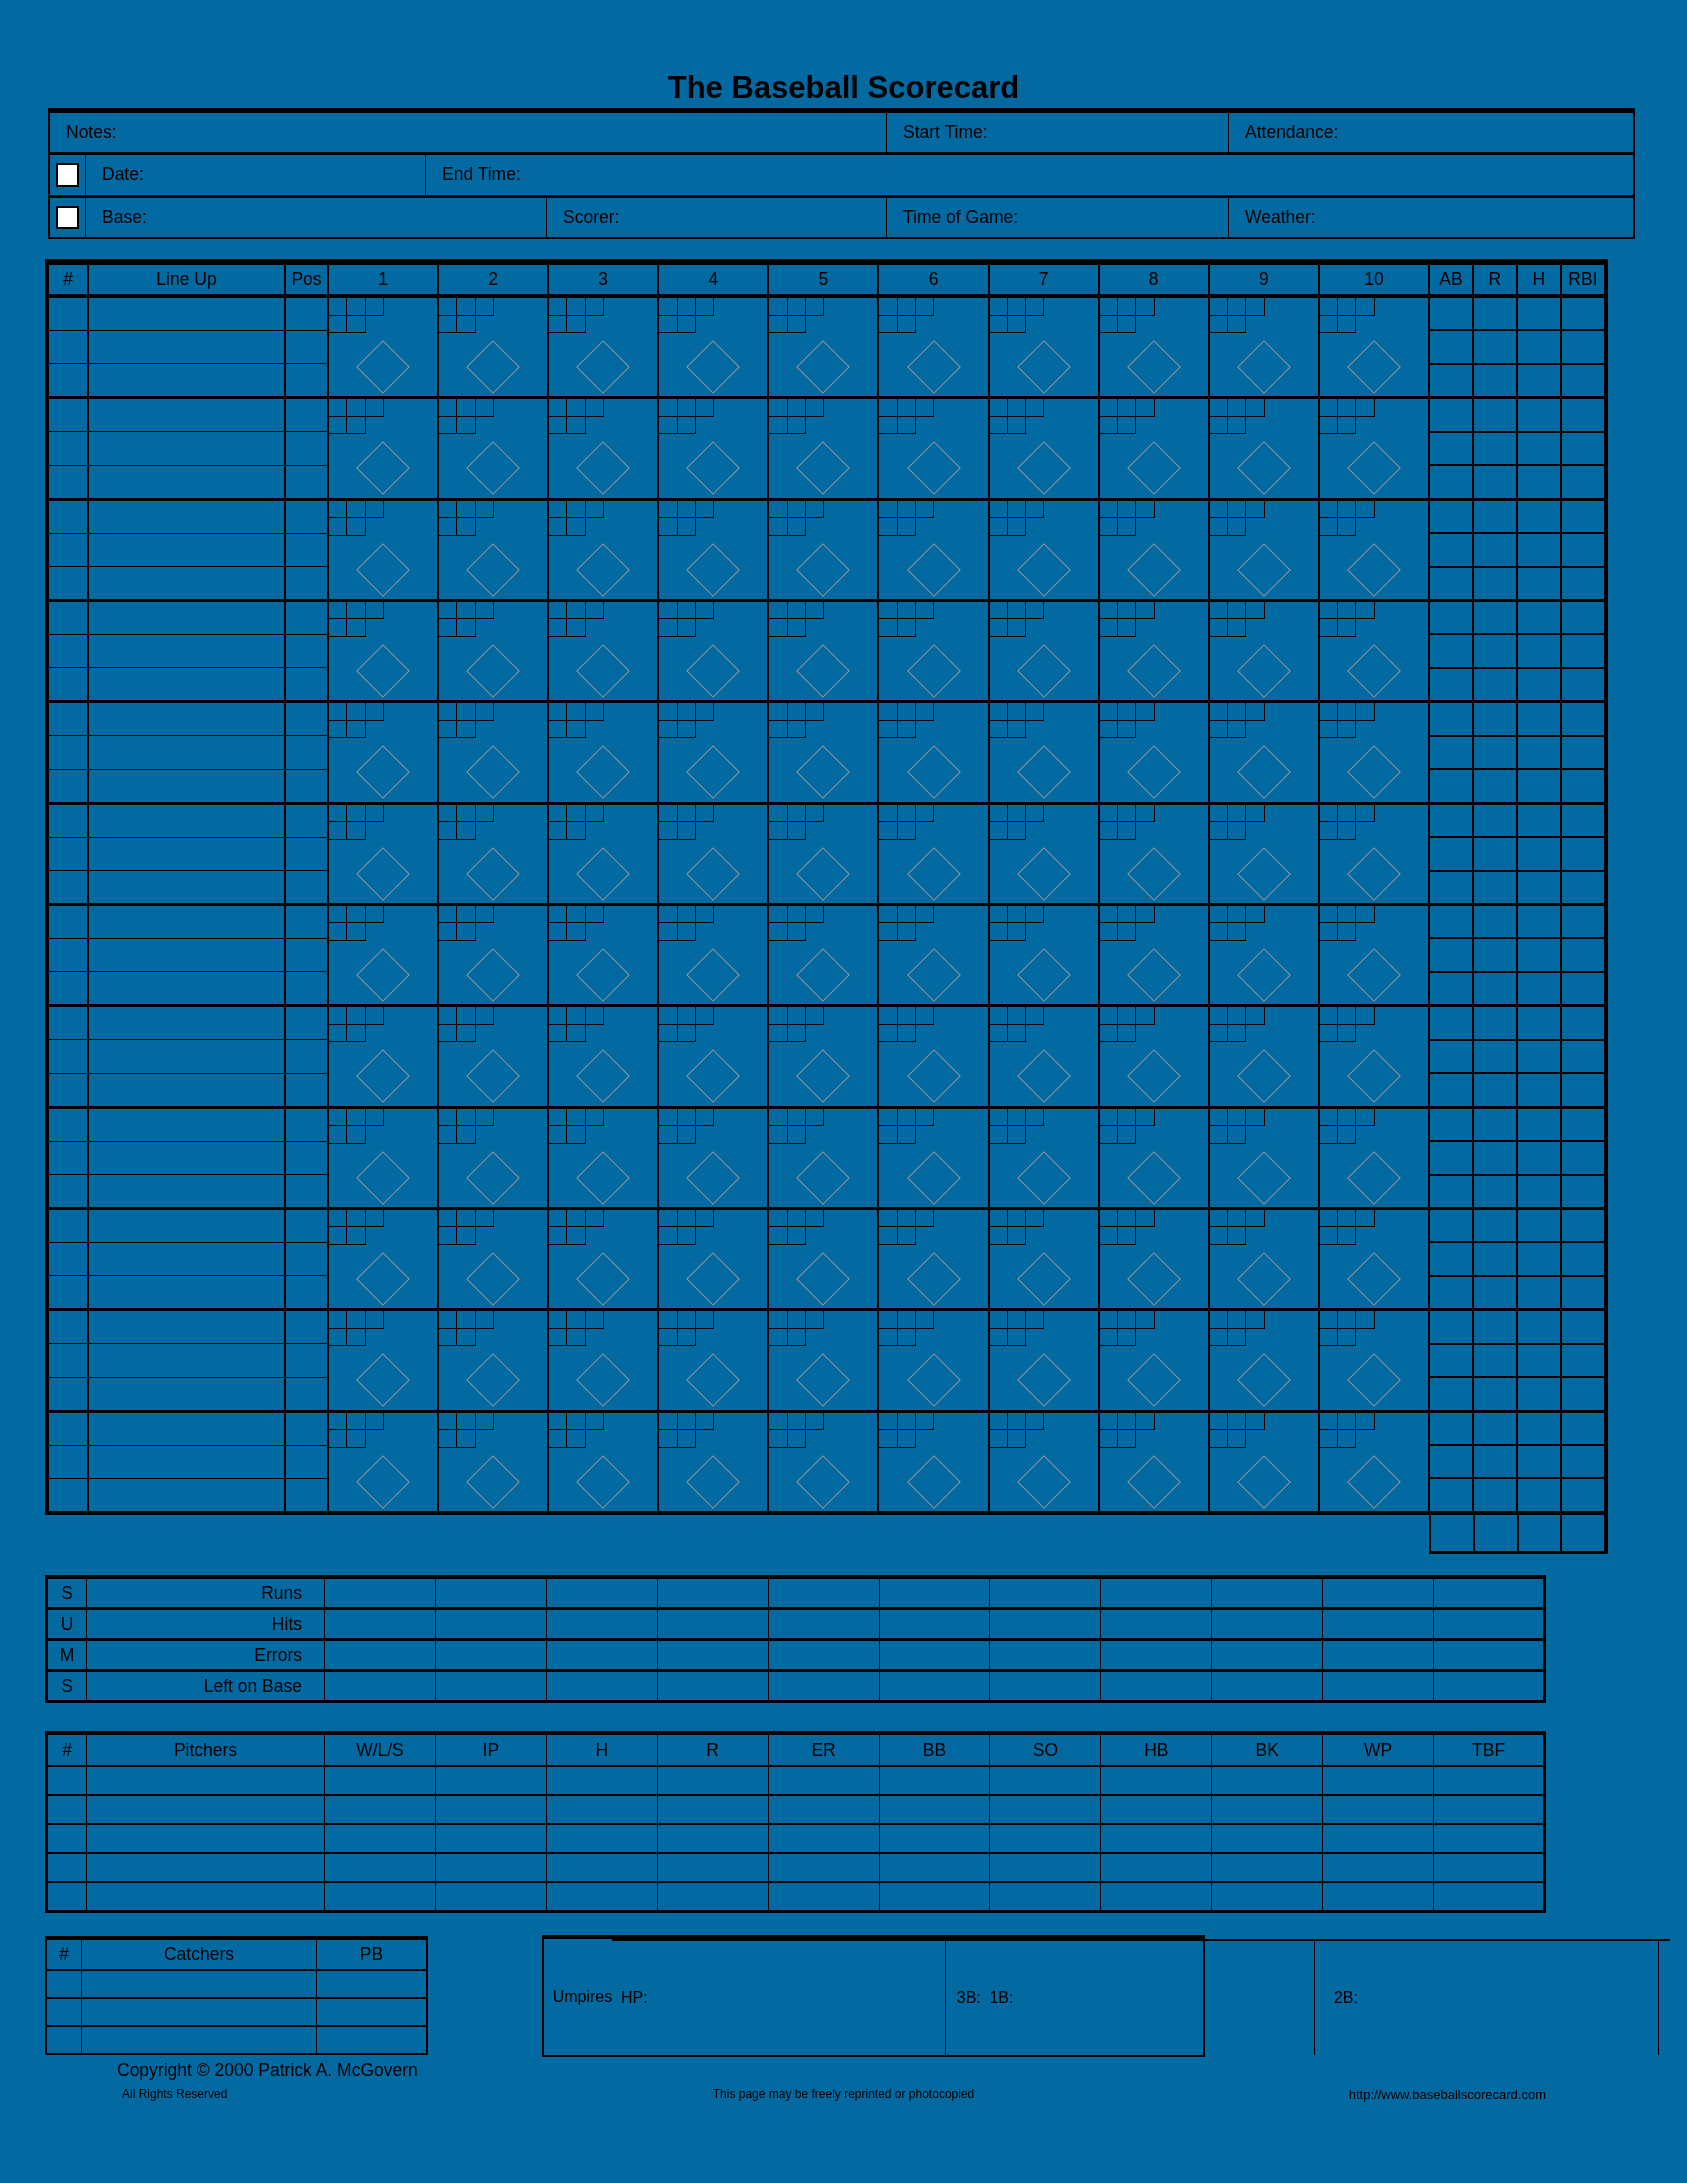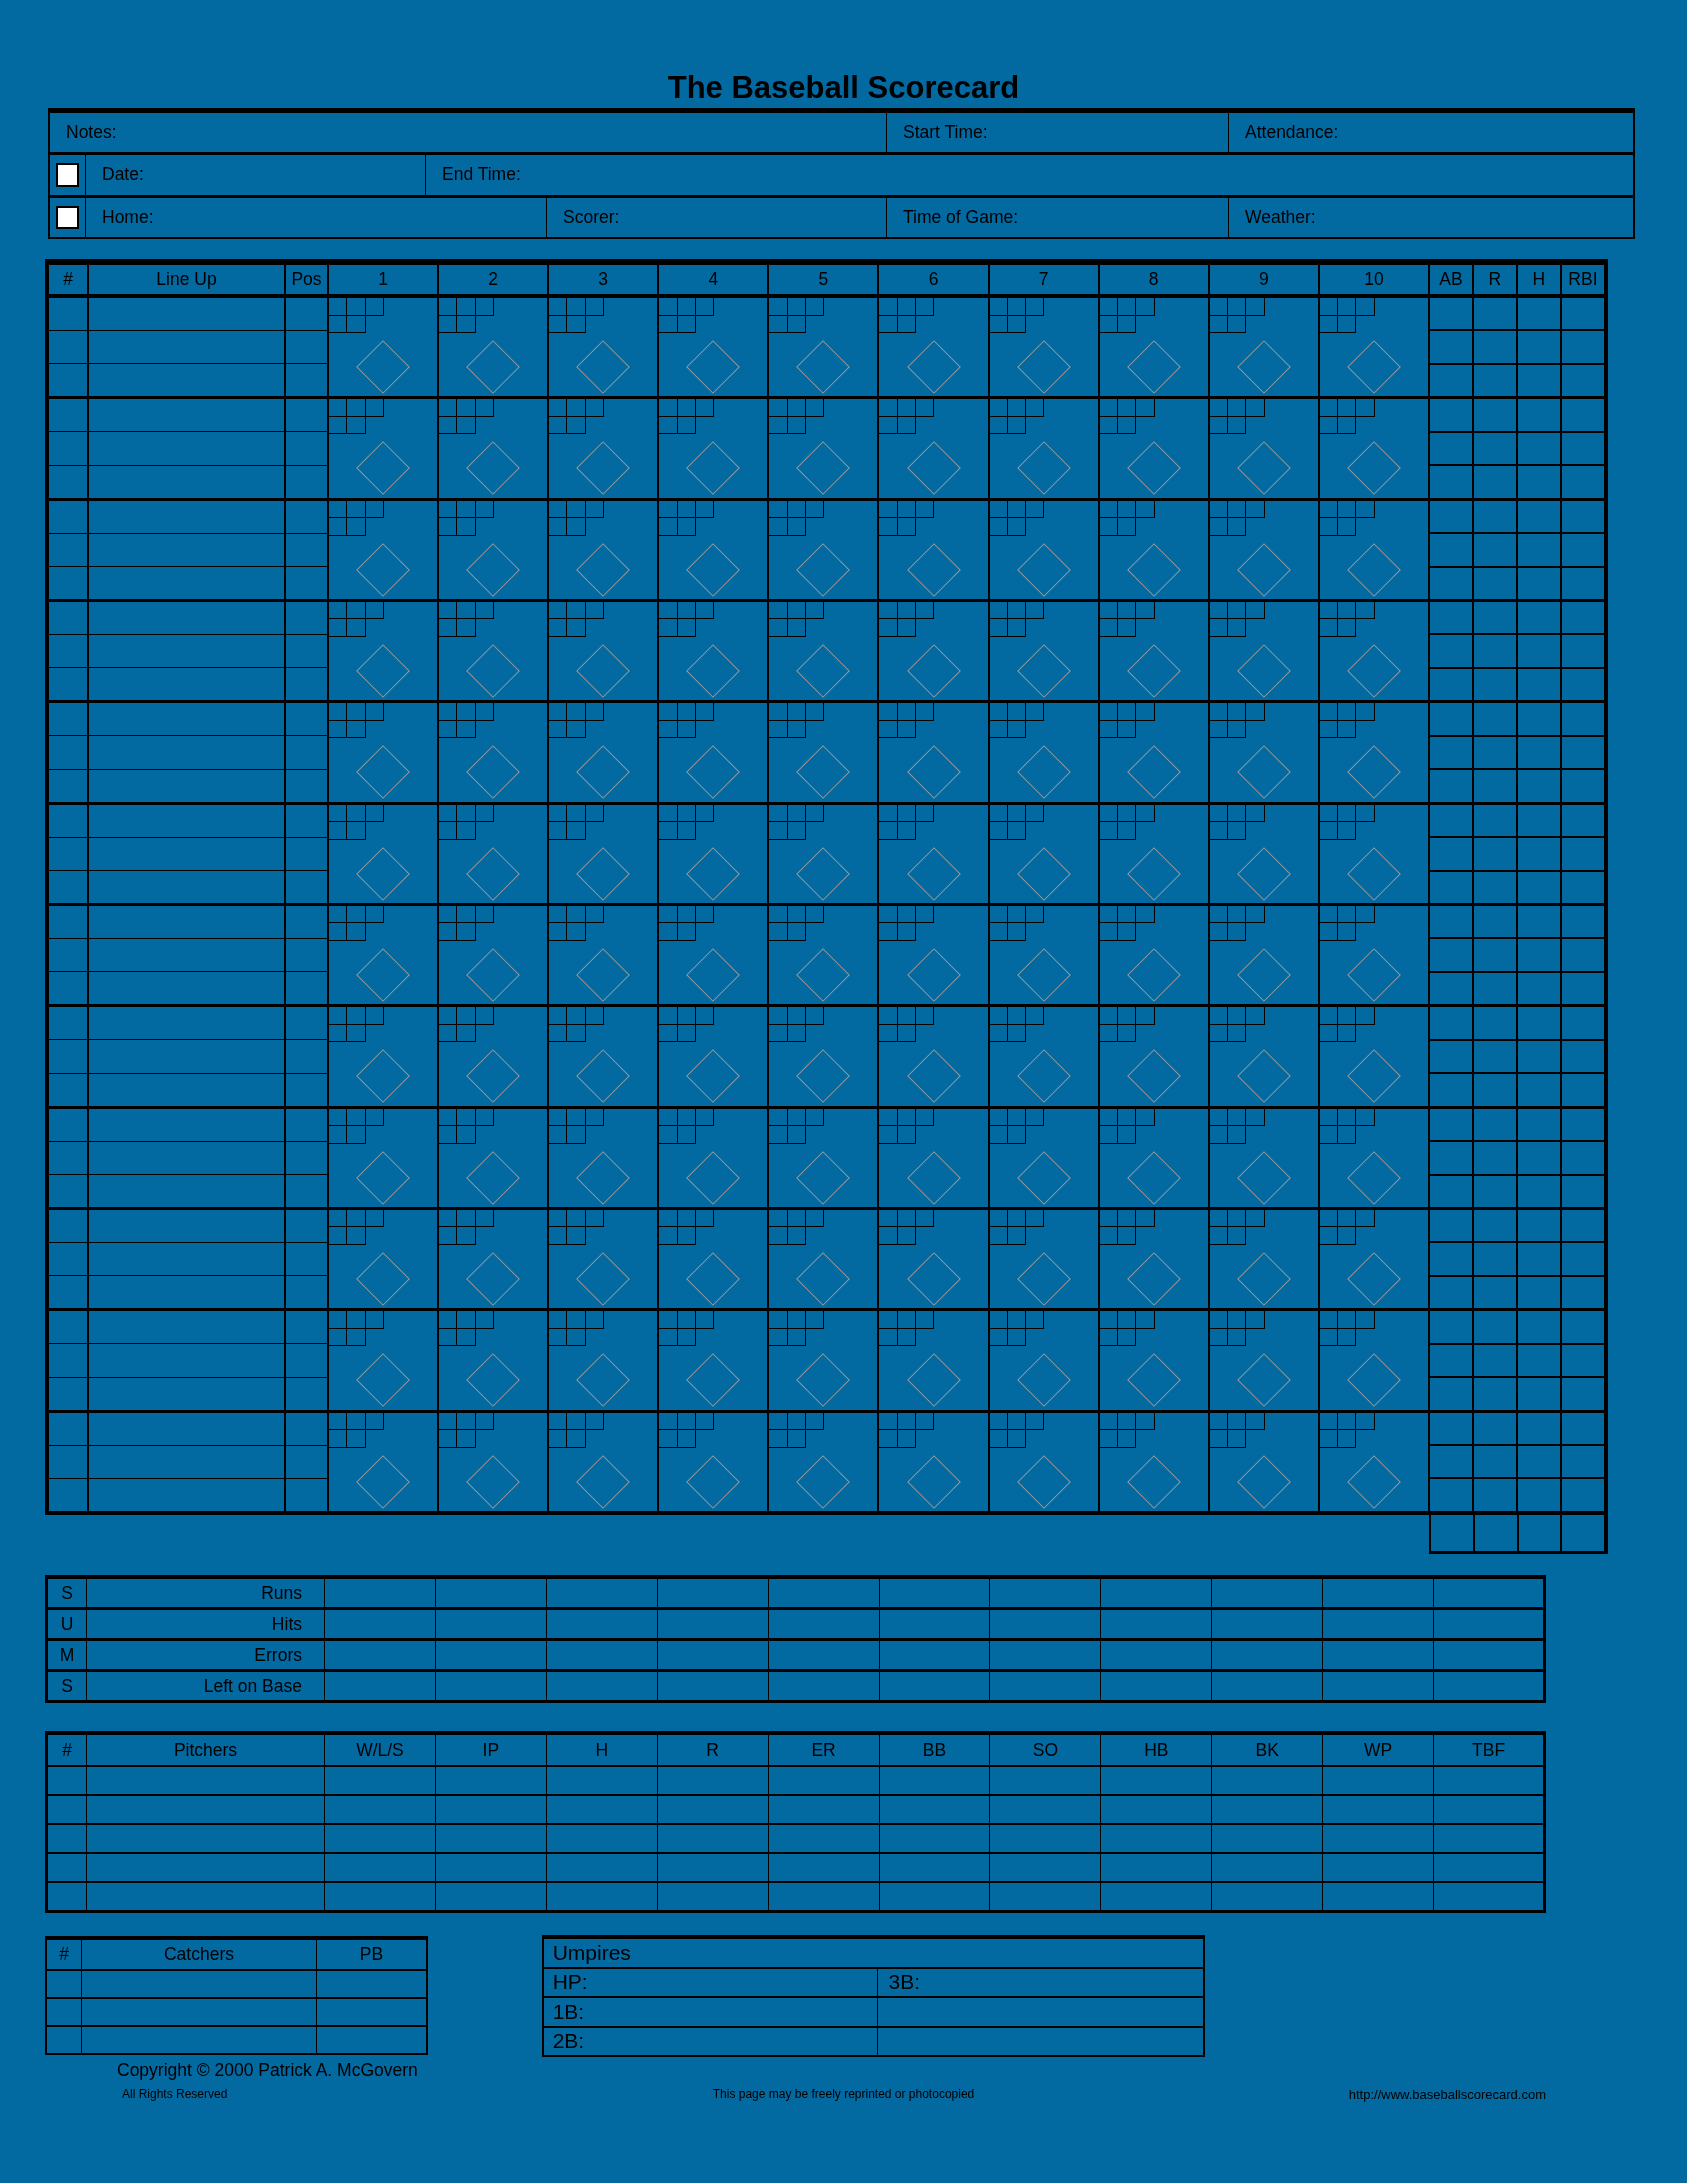--- a/index.html
+++ b/index.html
@@ -84,21 +84,21 @@
             border:2.6px solid #000;border-top-width:4.4px;box-sizing:border-box;
             display:flex;flex-direction:column;font-size:17.5px;}
   .c-row{flex:1;display:flex;min-height:0;}
   .c-row+.c-row{border-top:2.6px solid #000;}
   .c-head{flex:0 0 29px;}
   .c-num{width:34px}.c-name{flex:1}.c-pb{width:110px}
 
   
   .umpires{position:absolute;left:542px;top:1935px;width:663px;height:122px;
            border:2.6px solid #000;border-top-width:4.4px;box-sizing:border-box;
-           display:flex;flex-direction:column;font-size:21px;}
+           display:flex;flex-direction:row;font-size:16px;}
   .u-row{flex:1;display:flex;min-height:0;}
   .u-row+.u-row{border-top:2.6px solid #000;}
   .u-full{flex:1;display:flex;align-items:center;padding-left:8.7px;}
   .u-l{width:334px;border-right:1.7px solid #000;display:flex;align-items:center;
        padding-left:8.7px;box-sizing:border-box;}
   .u-r{flex:1;display:flex;align-items:center;padding-left:10.5px;}
 
   
   .f-copy{position:absolute;left:117px;top:2060px;font-size:17.5px;}
   .f-rights{position:absolute;left:122px;top:2087px;font-size:12px;}
@@ -133,21 +133,21 @@
       </div>
       <div class="i-cell iw-time">
         <span class="lbl">End Time:</span>
       </div>
     </div>
     <div class="i-row">
       <div class="i-cell iw-cb">
         <div class="checkbox"></div>
       </div>
       <div class="i-cell iw-team">
-        <span class="lbl">Home:</span>
+        <span class="lbl">Base:</span>
       </div>
       <div class="i-cell iw-date">
         <span class="lbl">Scorer:</span>
       </div>
       <div class="i-cell iw-time">
         <span class="lbl">Time of Game:</span>
       </div>
       <div class="i-cell iw-last">
         <span class="lbl">Weather:</span>
       </div>

